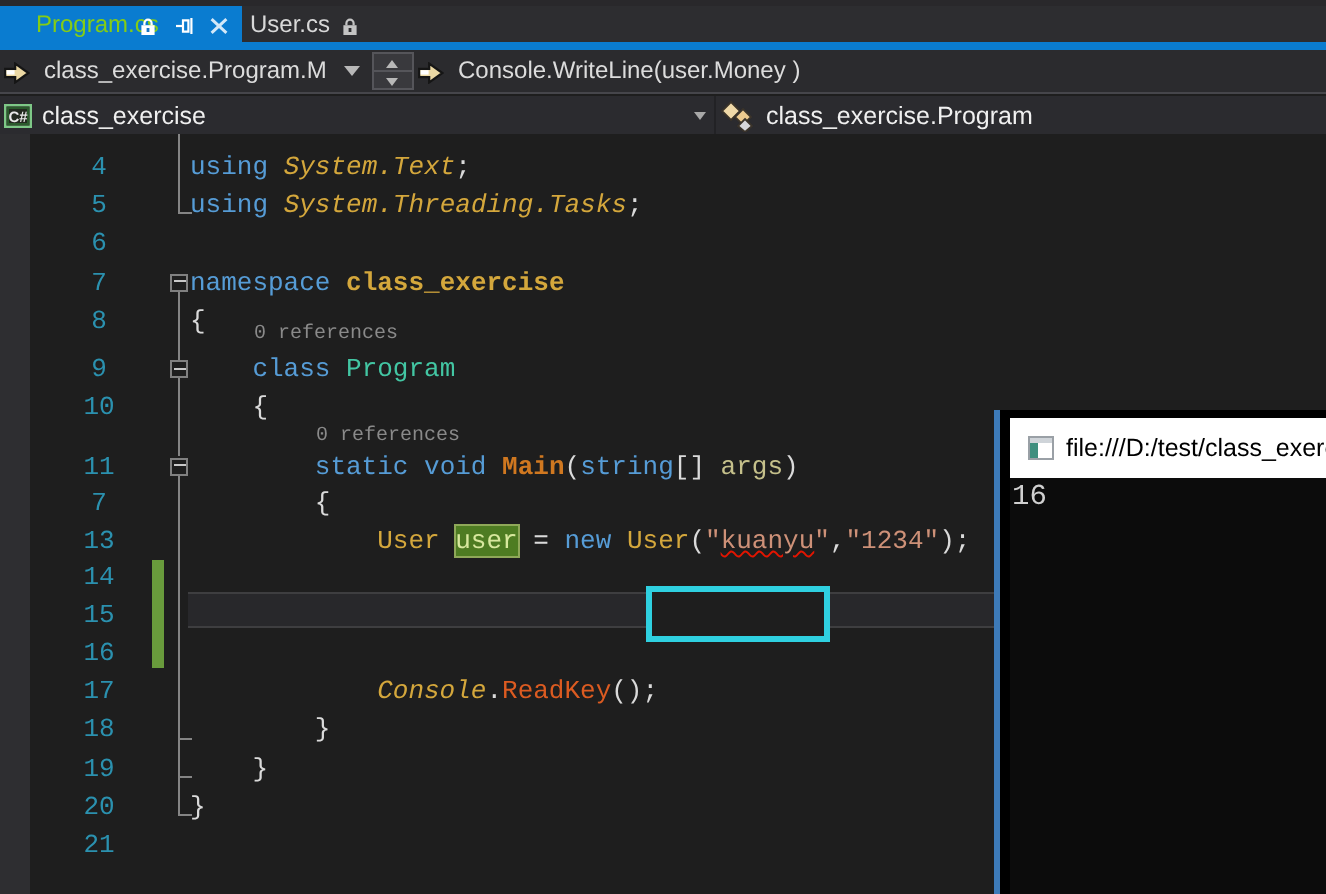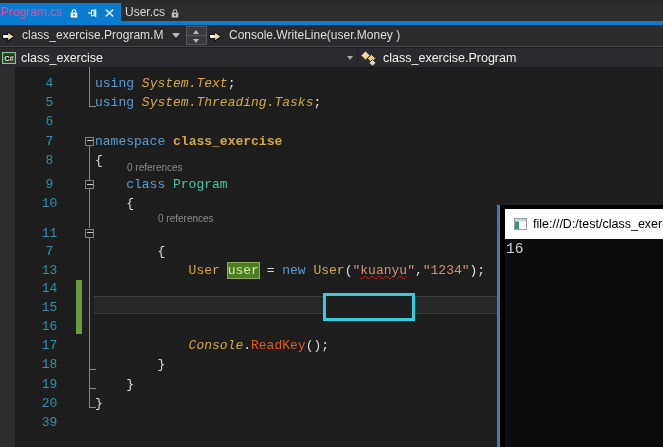--- a/index.html
+++ b/index.html
@@ -7,36 +7,36 @@
 .cl{position:absolute;height:19px;line-height:19px;font-family:"Liberation Mono",monospace;font-size:13px;white-space:pre;color:#dadada}
 .k{color:#569cd6}
 .t{color:#d4a73c}
 .ti{color:#d4a73c;font-style:italic}
 .m{color:#d4671e;font-style:italic}
 .m2{color:#dc5b21;}
 .s{color:#ce9178}
 .tt{color:#43c6a3}
 .ar{color:#c5c08b}
 .ln{position:absolute;left:40px;width:19px;text-align:center;font-family:"Liberation Mono",monospace;font-size:13px;color:#2b91af;height:19px;line-height:19px}
-.cdl{position:absolute;font-size:10px;color:#8a8a8a;font-family:Liberation Sans, sans-serif}
+.cdl{position:absolute;font-size:10px;color:#8a8a8a;font-family:Liberation Mono, monospace}
 .ol{position:absolute;background:#858585}
 </style></head>
 <body>
 <div id="root">
 
 <div class="abs" style="left:0;top:67px;width:663px;height:380px;background:#1e1e1e"></div>
 <div class="abs" style="left:0;top:67px;width:15px;height:380px;background:#2e2e31"></div>
 <div class="abs" style="left:94px;top:295.5px;width:404px;height:18px;background:#28282b;border-top:1px solid #3e3e40;border-bottom:1px solid #3e3e40"></div>
 <div class="abs" style="left:322.5px;top:293px;width:92px;height:28px;background:#1e1e1e"></div>
 
 <div class="abs" style="left:0;top:0;width:663px;height:21px;background:#2d2d30"></div>
 <div class="abs" style="left:0;top:0;width:121px;height:24.5px;background:#0a7cd0"></div>
 <div class="abs" style="left:0;top:0;width:663px;height:2.5px;background:#29282b"></div>
 <div class="abs" style="left:0;top:21px;width:663px;height:3.5px;background:#0a7cd0"></div>
-<div class="abs" style="left:1px;top:4px;height:17px;line-height:17px;font-size:12px;color:#ec4899">Program.cs</div>
+<div class="abs" style="left:18px;top:4px;height:17px;line-height:17px;font-size:12px;color:#84cc16">Program.cs</div>
 
 <svg class="abs" style="left:70px;top:8.5px" width="8" height="9" viewBox="0 0 8 9">
  <path d="M2.2 3.6 V2.6 a1.8 1.8 0 0 1 3.6 0 V3.6" fill="none" stroke="#ffffff" stroke-width="1.1"></path>
  <rect x="0.7" y="3.6" width="6.6" height="4.9" fill="#ffffff"></rect>
  <rect x="3.3" y="5" width="1.4" height="2" fill="#1676c4"></rect>
 </svg>
 
 <svg class="abs" style="left:88px;top:8.5px" width="9" height="8" viewBox="0 0 9 8">
  <g stroke="#ffffff" stroke-width="1.1" fill="none">
   <path d="M0 4 H3"></path>
@@ -126,30 +126,31 @@
 <div class="ln" style="top:223.5px">11</div>
 <div class="ln" style="top:241.5px">7</div>
 <div class="ln" style="top:260.5px">13</div>
 <div class="ln" style="top:279px">14</div>
 <div class="ln" style="top:298px">15</div>
 <div class="ln" style="top:317px">16</div>
 <div class="ln" style="top:336px">17</div>
 <div class="ln" style="top:355px">18</div>
 <div class="ln" style="top:374.5px">19</div>
 <div class="ln" style="top:393.5px">20</div>
-<div class="ln" style="top:412.5px">39</div>
+<div class="ln" style="top:412.5px">21</div>
 
 <div class="cl" style="left:95px;top:73.5px"><span class="k">using</span> <span class="ti">System.Text</span>;</div>
 <div class="cl" style="left:95px;top:131.5px"><span class="k">namespace</span> <span class="t" style="font-weight:bold">class_exercise</span></div>
 <div class="cl" style="left:95px;top:92.5px"><span class="k">using</span> <span class="ti">System.Threading.Tasks</span>;</div>
 <div class="cl" style="left:95px;top:150.5px">{</div>
 <div class="cdl" style="left:127px;top:161.5px">0 references</div>
 <div class="cl" style="left:126.2px;top:175px"><span class="k">class</span> <span class="tt">Program</span></div>
 <div class="cl" style="left:126.2px;top:194px">{</div>
 <div class="cdl" style="left:158px;top:212.5px">0 references</div>
+<div class="cl" style="left:157.4px;top:223.5px"><span class="k">static</span> <span class="k">void</span> <span style="color:#d07820;font-weight:bold">Main</span>(<span class="k">string</span>[] <span class="ar">args</span>)</div>
 <div class="cl" style="left:157.4px;top:241.5px">{</div>
 <div class="cl" style="left:188.6px;top:260.5px"><span class="t">User</span> <span style="background:#4e7c22;box-shadow:0 0 0 1px #8fa859;color:#d8e89e">user</span> = <span class="k">new</span> <span class="t">User</span>(<span class="s">"<span style="text-decoration:underline wavy 1px #e51400">kuanyu</span>"</span>,<span class="s">"1234"</span>);</div>
 <div class="cl" style="left:188.6px;top:336px"><span class="ti">Console</span>.<span class="m2">ReadKey</span>();</div>
 <div class="cl" style="left:157.4px;top:355px">}</div>
 <div class="cl" style="left:126.2px;top:374.5px">}</div>
 <div class="cl" style="left:95px;top:393.5px">}</div>
 
 <div class="abs" style="left:322.5px;top:293px;width:92px;height:28px;border:3.5px solid #2fd0e0"></div>
 
 <div class="abs" style="left:497px;top:205px;width:3px;height:242px;background:#3d7ab8"></div>

